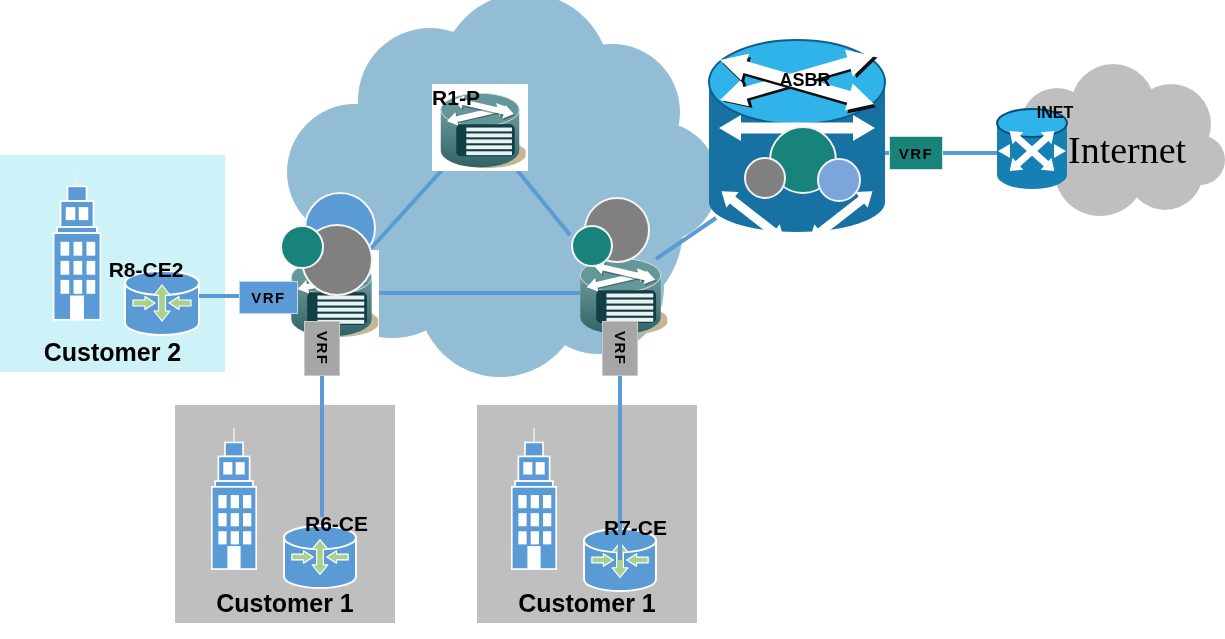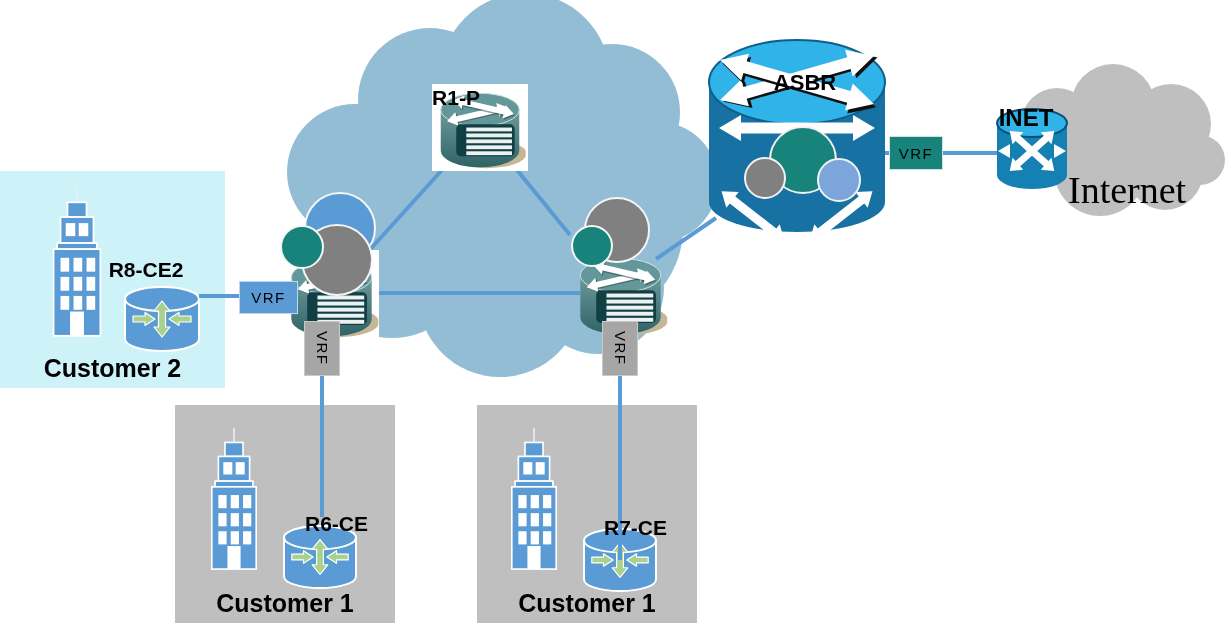--- a/index.html
+++ b/index.html
@@ -4,31 +4,31 @@
 <style>
   html,body{margin:0;padding:0;background:#fff;}
   .canvas{position:relative;width:1225px;height:639px;background:#fff;overflow:hidden;
           font-family:"Liberation Sans",sans-serif;}
   .abs{position:absolute;}
   
   .z0{z-index:0}.z1{z-index:1}.z2{z-index:2}.z3{z-index:3}.z4{z-index:4}
   .z5{z-index:5}.z6{z-index:6}
   
   .site{position:absolute;}
-  .site-c2{left:0px;top:155px;width:225px;height:217px;background:#CDF3F9;margin-top:16px;}
+  .site-c2{left:0px;top:155px;width:225px;height:217px;background:#CDF3F9;}
   .site-c1a{left:175px;top:405px;width:220px;height:218px;background:#BFBFBF;}
   .site-c1b{left:477px;top:405px;width:220px;height:218px;background:#BFBFBF;}
   .site-label{position:absolute;left:0;bottom:5px;width:100%;text-align:center;
               font-size:25px;font-weight:bold;color:#000;}
   
   .node-label{position:absolute;text-align:center;font-size:21px;font-weight:bold;color:#000;}
-  .internet-label{position:absolute;font-family:"Liberation Serif",serif;font-size:38px;color:#000;margin-top:40px;}
+  .internet-label{position:absolute;font-family:"Liberation Serif",serif;font-size:38px;color:#000;}
   
   .vrf{position:absolute;display:flex;align-items:center;justify-content:center;
-       font-size:15px;font-weight:normal;color:#000;letter-spacing:1.5px;}
+       font-size:15px;font-weight:bold;color:#000;letter-spacing:1.5px;}
   .vrf-blue{left:239px;top:281px;width:57px;height:31px;background:#5B9BD5;border:1px solid #BDD7EE;}
   .vrf-teal{left:889px;top:136px;width:52px;height:32px;background:#17837B;border:1px solid #CFE3E3;}
   .vrf-gray{background:#A6A6A6;border:1px solid #C9C9C9;writing-mode:vertical-rl;}
   .vrf-gray-l{left:304px;top:321px;width:34px;height:53px;}
   .vrf-gray-r{left:602px;top:321px;width:34px;height:53px;}
   
   .circle{position:absolute;border-radius:50%;border:2px solid #F5F5F5;box-sizing:border-box;}
   .c-teal{background:#17837B;}
   .c-gray{background:#808080;}
   .c-blue{background:#5B9BD5;}
@@ -225,22 +225,22 @@
       <polygon points="73,48 61,41 61,55"></polygon>
     </g>
   </svg>
 
   <div class="circle c-gray abs z5" style="left:301px;top:224px;width:72px;height:72px"></div>
   <div class="circle c-teal abs z5" style="left:280px;top:225px;width:44px;height:44px"></div>
   <div class="circle c-gray abs z5" style="left:584px;top:197px;width:66px;height:66px"></div>
   <div class="circle c-teal abs z5" style="left:571px;top:225px;width:42px;height:42px"></div>
 
   <div class="node-label z6" style="left:408px;top:86px;width:96px">R1-P</div>
-  <div class="node-label z6" style="left:745px;top:70px;width:120px;font-size:22px">ASBR</div>
-  <div class="node-label z6" style="left:989px;top:104px;width:74px;font-size:24px">INET</div>
+  <div class="node-label z6" style="left:745px;top:70px;width:120px;font-size:18px">ASBR</div>
+  <div class="node-label z6" style="left:1018px;top:104px;width:74px;font-size:16px">INET</div>
   <div class="node-label z6" style="left:96px;top:258px;width:100px">R8-CE2</div>
   <div class="node-label z6" style="left:289px;top:512px;width:95px">R6-CE</div>
   <div class="node-label z6" style="left:588px;top:516px;width:95px">R7-CE</div>
 
   <div class="vrf vrf-blue z6">VRF</div>
   <div class="vrf vrf-gray vrf-gray-l z6">VRF</div>
   <div class="vrf vrf-gray vrf-gray-r z6">VRF</div>
   <div class="vrf vrf-teal z6">VRF</div>
 
 </div>

